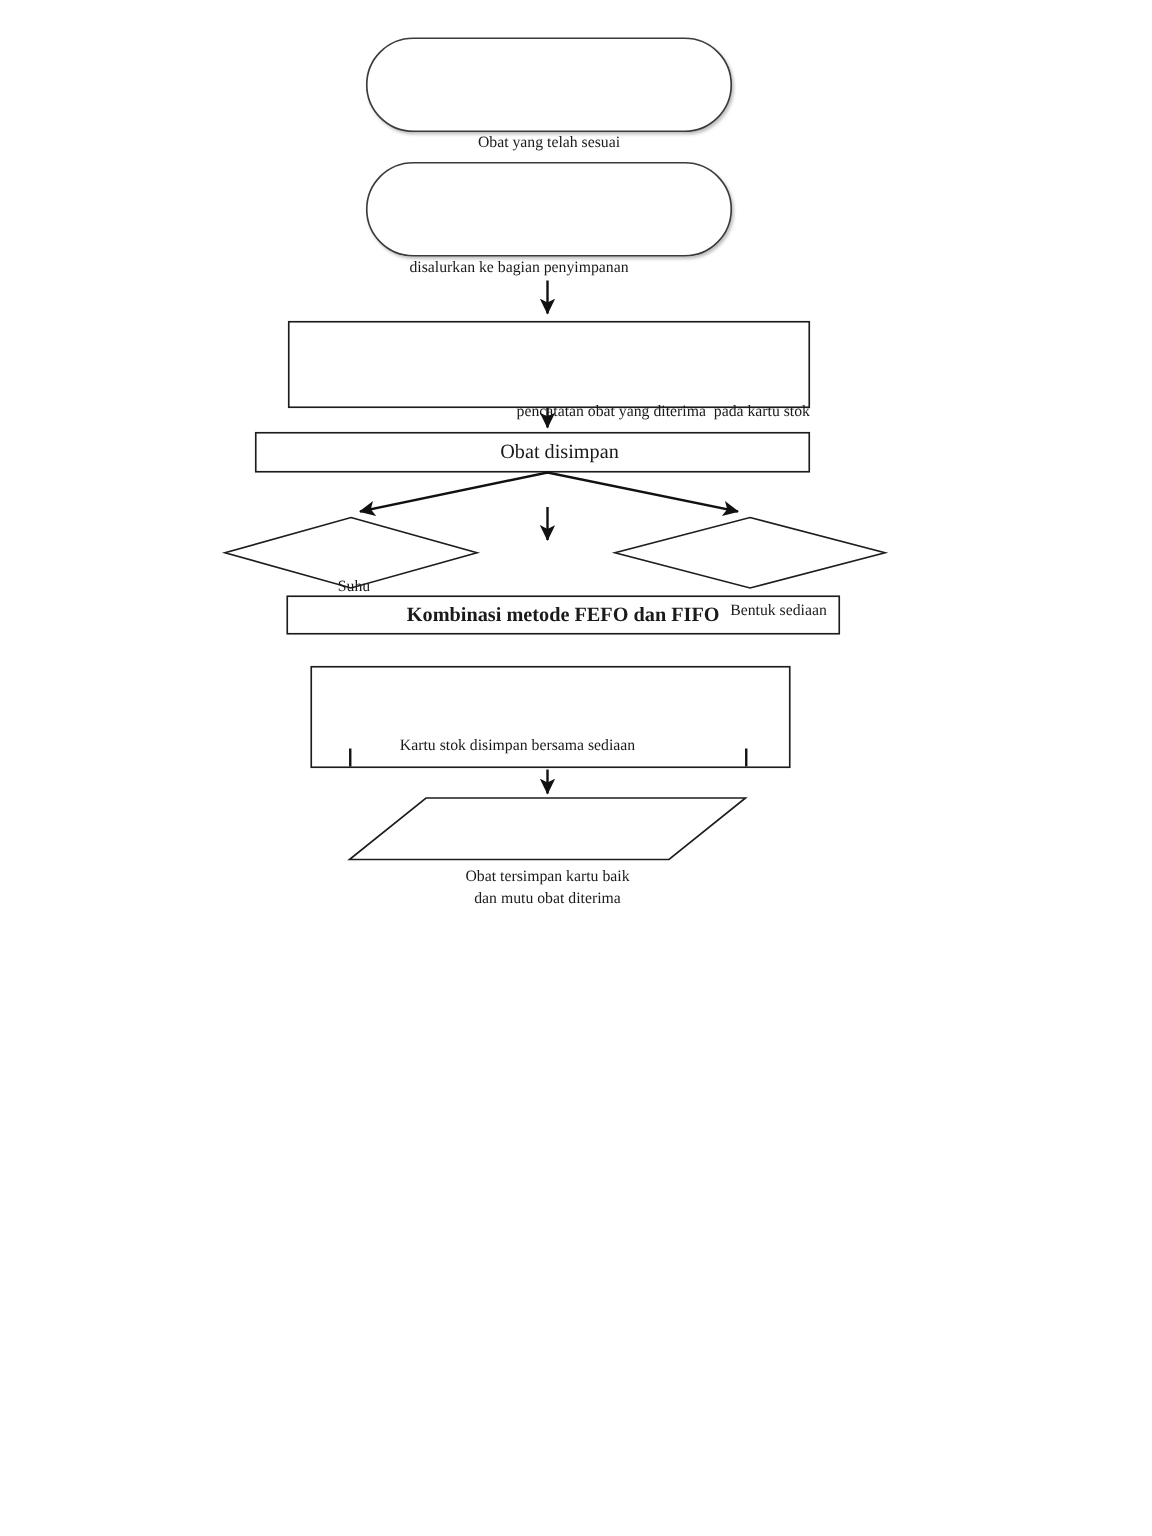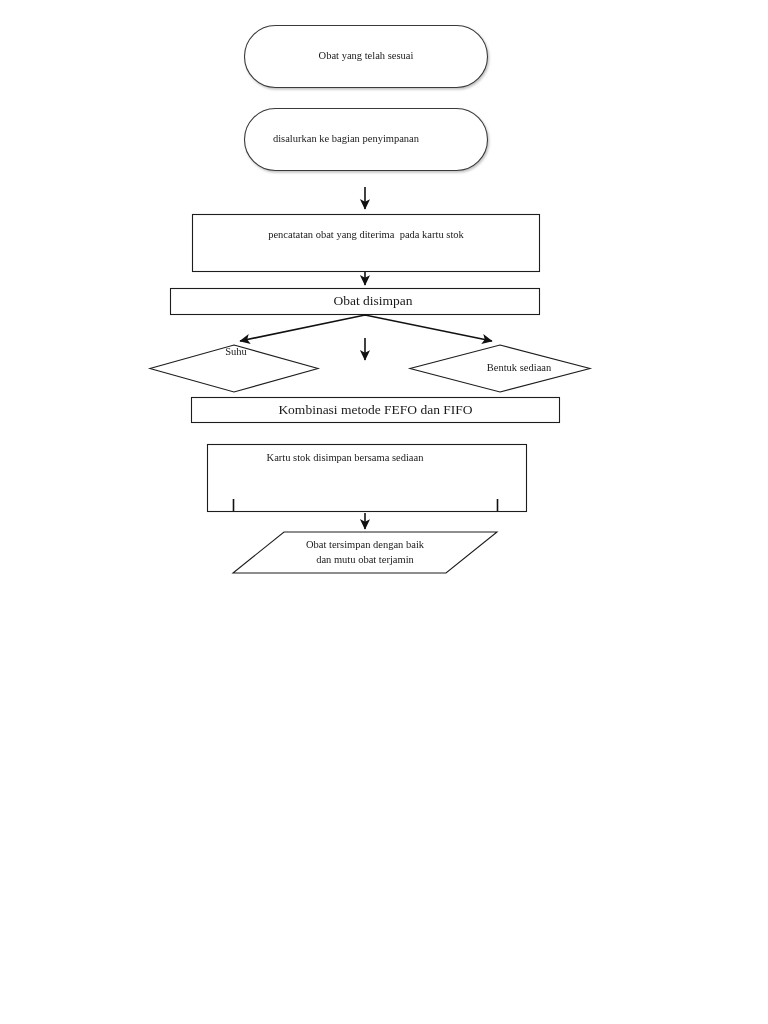--- a/index.html
+++ b/index.html
@@ -24,21 +24,21 @@
     height: 1024px;
   }
   .node-label {
     position: absolute;
     text-align: center;
     color: #1a1a1a;
     line-height: 1.18;
     white-space: pre;
     pointer-events: none;
   }
-  .lbl-sm  { font-size: 10.5px; }
+  .lbl-sm  { font-size: 10.5px; margin-top: 40px; }
   .lbl-md  { font-size: 13.5px; }
   svg { display: block; }
   .shape-stroke {
     fill: #ffffff;
     stroke: #1d1d1d;
     stroke-width: 1.1;
   }
   .shape-stroke-soft {
     fill: #ffffff;
     stroke: #3a3a3a;
@@ -98,26 +98,26 @@
 
   <line class="conn" x1="365" y1="513" x2="365" y2="529" marker-end="url(#arrowhead)"></line>
 
   <polygon class="shape-stroke" points="284,532 497,532 446,573 233,573"></polygon>
 </svg>
 
 <div class="node-label lbl-sm" style="left:244px; top:50px; width:244px;">Obat yang telah sesuai</div>
 
 <div class="node-label lbl-sm" style="left:244px; top:133px; width:204px;">disalurkan ke bagian penyimpanan</div>
 
-<div class="node-label lbl-sm" style="left:192px; top:229px; width:348px;">pencatatan obat yang diterima  pada kartu stok</div>
+<div class="node-label lbl-sm" style="left:192px; top:229px; width:348px;text-align:right;">pencatatan obat yang diterima  pada kartu stok</div>
 
 <div class="node-label lbl-md" style="left:170px; top:293px; width:406px;">Obat disimpan</div>
 
 <div class="node-label lbl-sm" style="left:196px; top:346px; width:80px;">Suhu</div>
 
 <div class="node-label lbl-sm" style="left:469px; top:362px; width:100px;">Bentuk sediaan</div>
 
-<div class="node-label lbl-md" style="left:191px; top:402px; width:369px;">Kombinasi metode FEFO dan FIFO</div>
+<div class="node-label lbl-md" style="left:191px; top:402px; width:369px;font-weight:bold;">Kombinasi metode FEFO dan FIFO</div>
 
 <div class="node-label lbl-sm" style="left:207px; top:452px; width:276px;">Kartu stok disimpan bersama sediaan</div>
 
-<div class="node-label lbl-sm" style="left:250px; top:539px; width:230px;">Obat tersimpan dengan baik</div>
-<div class="node-label lbl-sm" style="left:250px; top:554px; width:230px;">dan mutu obat terjamin</div>
+<div class="node-label lbl-sm" style="left:250px; top:539px; width:230px;">Obat tersimpan kartu baik</div>
+<div class="node-label lbl-sm" style="left:250px; top:554px; width:230px;">dan mutu obat diterima</div>
 
 </body></html>

